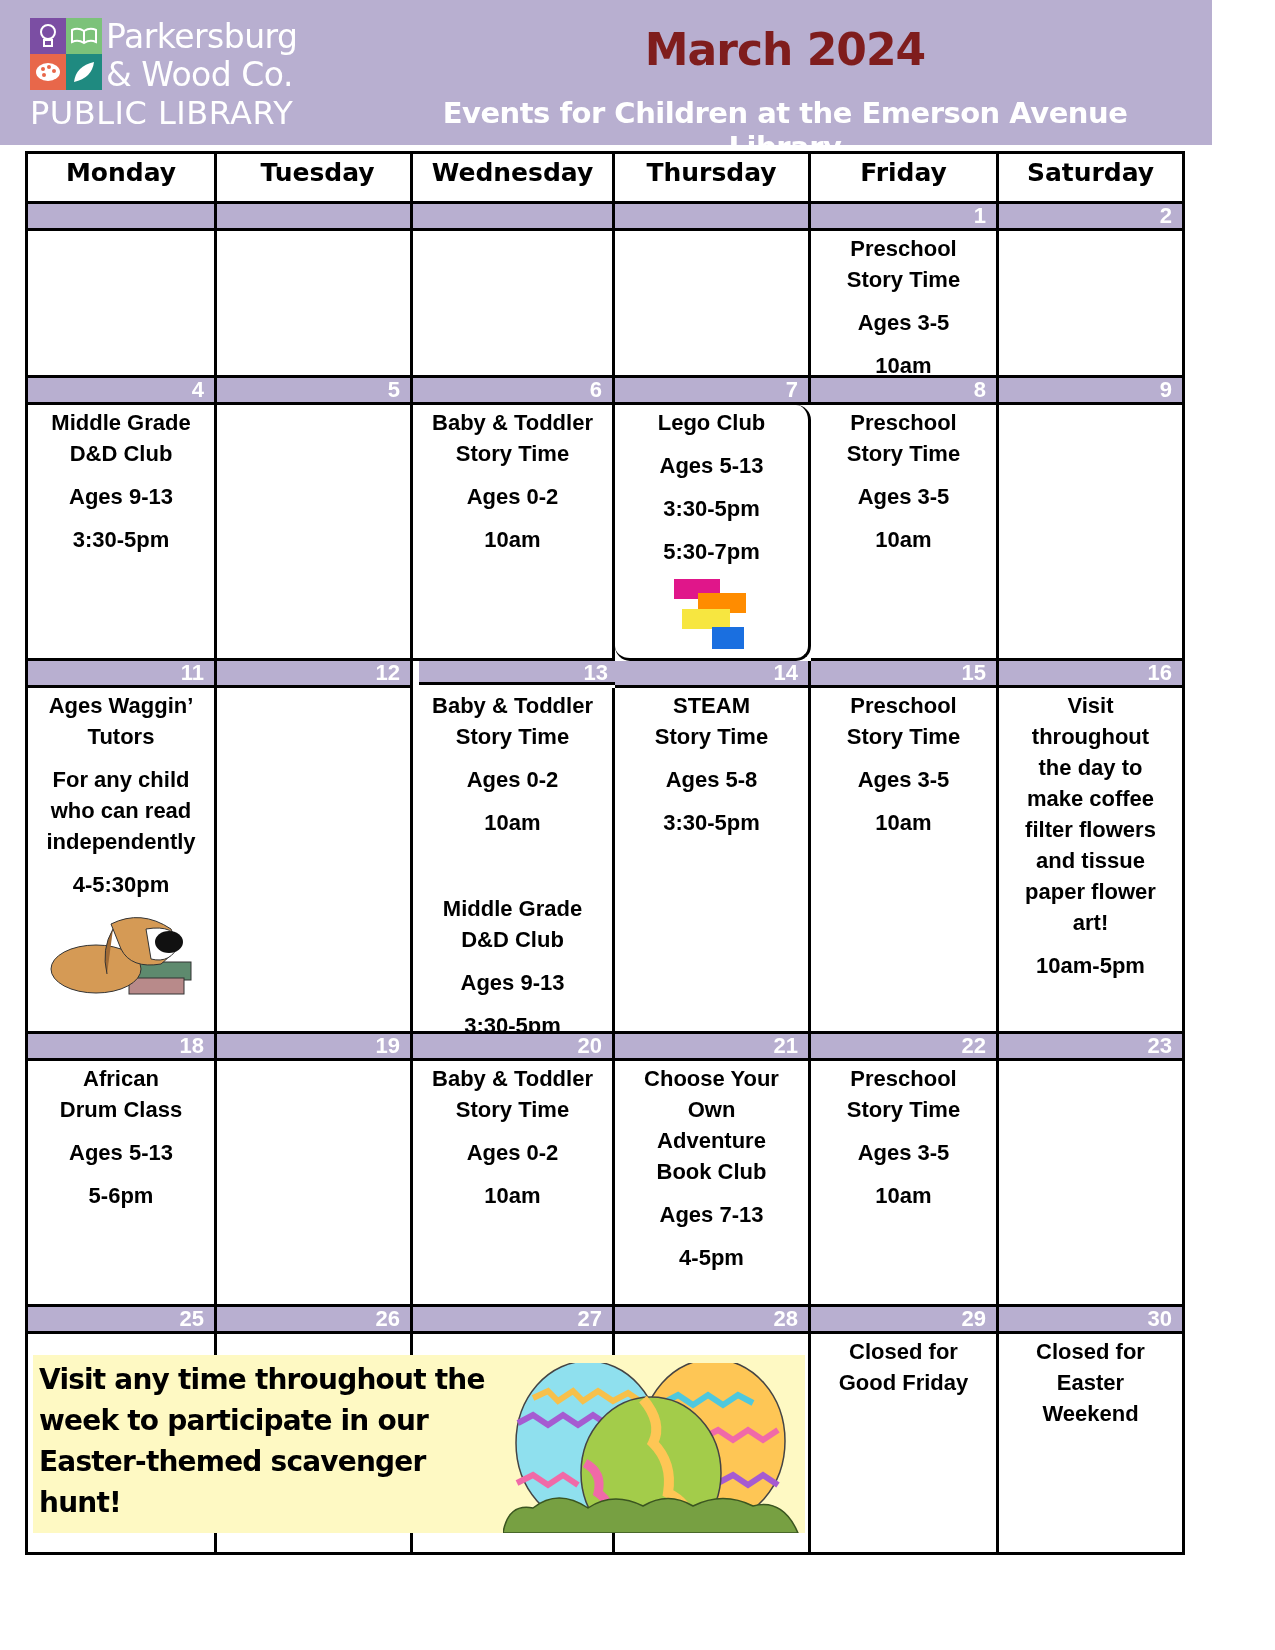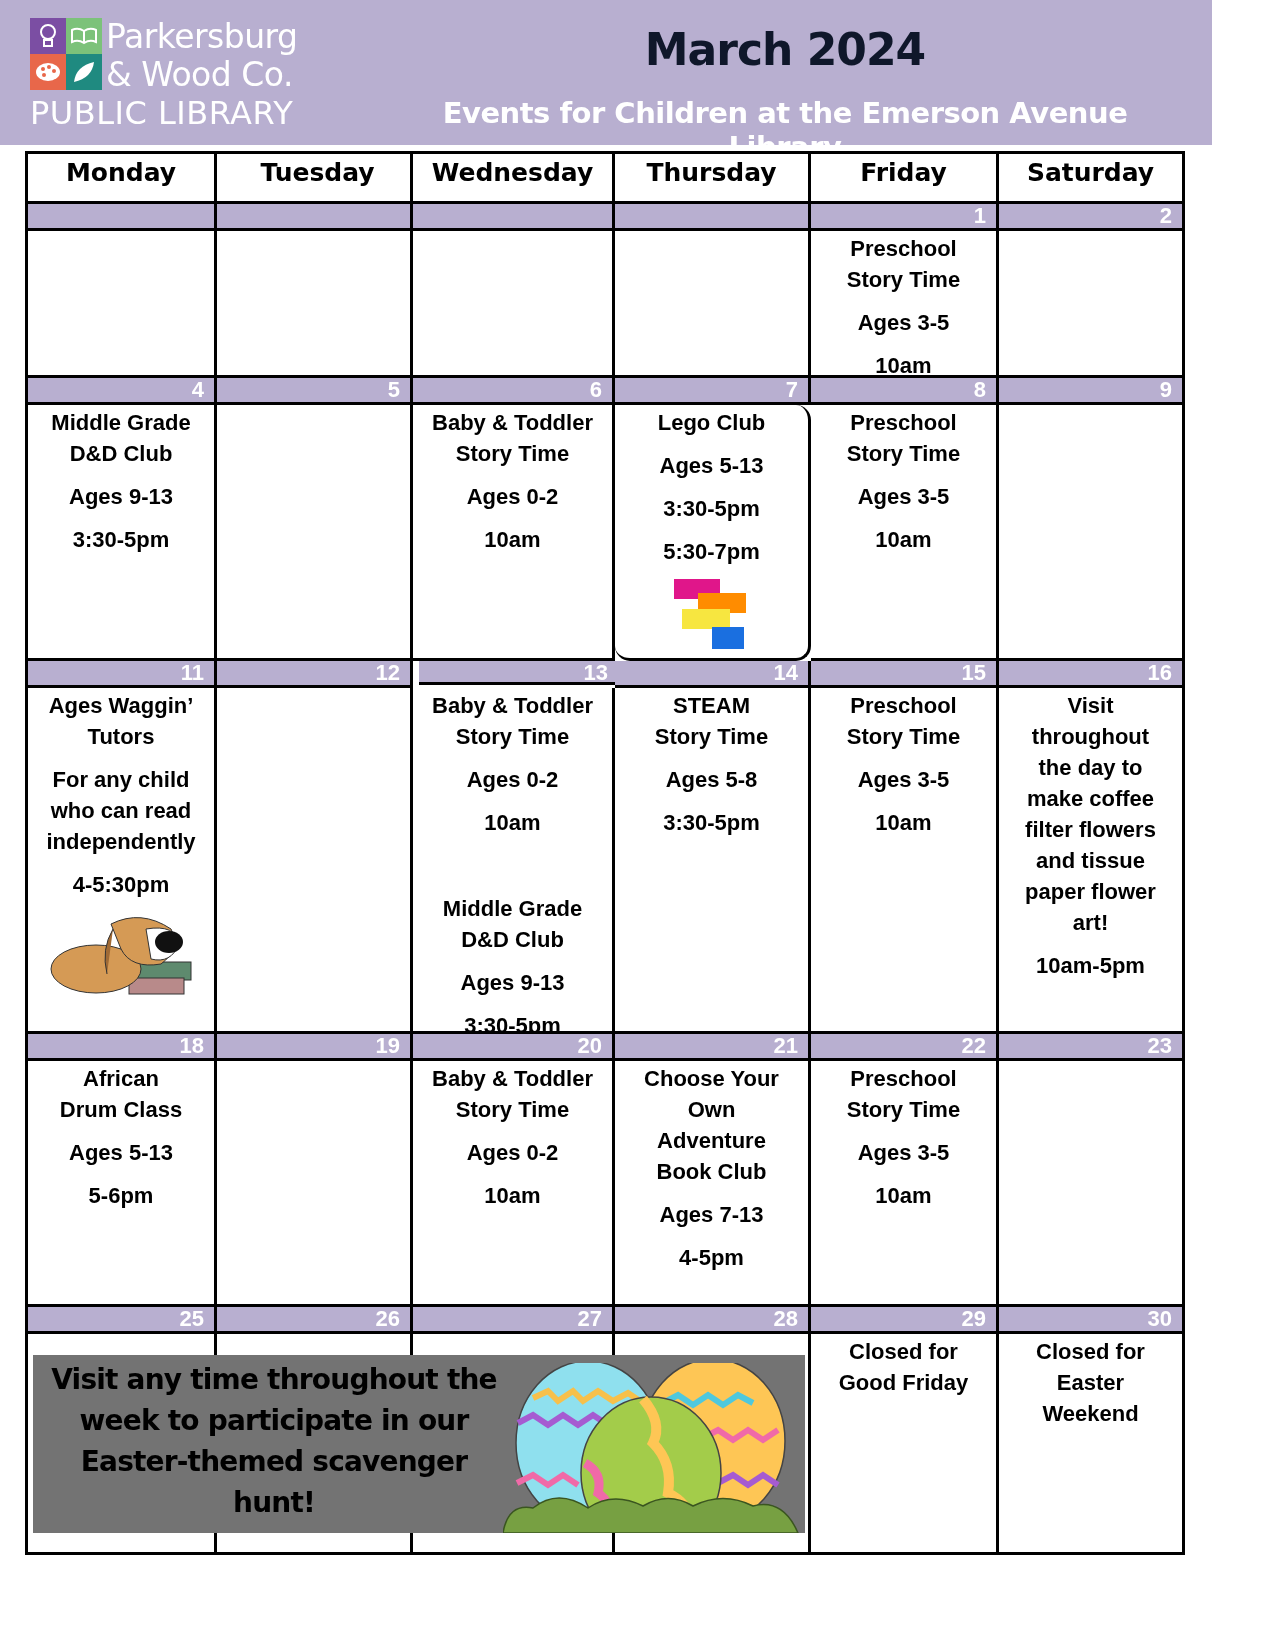--- a/index.html
+++ b/index.html
@@ -3,30 +3,30 @@
 <meta charset="utf-8">
 <style>
   html, body { margin:0; padding:0; background:#ffffff; }
   body { width:1275px; height:1650px; position:relative; overflow:hidden; font-family:"Liberation Sans", sans-serif; }
   .banner { position:absolute; left:0; top:0; width:1212px; height:145px; background:#b8afd0; }
   .logo { position:absolute; left:30px; top:18px; width:280px; height:110px; }
   .logo-grid { position:absolute; left:0; top:0; width:72px; height:72px; display:grid; grid-template-columns:36px 36px; grid-template-rows:36px 36px; }
   .logo-grid div { display:flex; align-items:center; justify-content:center; color:#fff; font-size:20px; }
   .logo-name { position:absolute; left:76px; top:0; color:#fff; font-size:33px; line-height:38px; font-family:"DejaVu Sans", sans-serif; letter-spacing:-0.5px; }
   .logo-sub { position:absolute; left:0; top:76px; color:#fff; font-size:32px; letter-spacing:0.5px; font-family:"DejaVu Sans", sans-serif; font-weight:normal; }
-  .title { position:absolute; left:410px; top:24px; width:750px; text-align:center; color:#0f172a; font-size:44px; font-weight:bold; font-family:"DejaVu Sans", sans-serif; letter-spacing:-1px; }
+  .title { position:absolute; left:410px; top:24px; width:750px; text-align:center; color:#7f1d1d; font-size:44px; font-weight:bold; font-family:"DejaVu Sans", sans-serif; letter-spacing:-1px; }
   .subtitle { position:absolute; left:400px; top:96px; width:770px; text-align:center; color:#fff; font-size:29px; font-weight:bold; font-family:"DejaVu Sans", sans-serif; letter-spacing:-0.5px; }
 
   .cal { position:absolute; left:25px; top:151px; width:1160px; height:1404px; border:3px solid #000; box-sizing:border-box; }
   .cell { position:absolute; box-sizing:border-box; border-right:3px solid #000; border-bottom:3px solid #000; text-align:center; color:#000; }
   .dayhdr { font-family:"DejaVu Sans", sans-serif; font-weight:bold; font-size:25px; padding-top:4px; }
   .datebar { background:#b8afd0; color:#fff; font-weight:bold; font-size:22px; text-align:right; padding-right:10px; line-height:24px; }
   .ev { font-weight:bold; font-size:22px; line-height:31px; padding-top:2px; }
   .ev .gap { height:12px; }
-  .promo { position:absolute; left:33px; top:1355px; width:772px; height:178px; background:#737373;text-align:center; }
+  .promo { position:absolute; left:33px; top:1355px; width:772px; height:178px; background:#fef9c3; }
   .promo-text { position:absolute; left:6px; top:4px; width:470px; font-family:"DejaVu Sans", sans-serif; font-weight:bold; font-size:28px; line-height:41px; color:#000; letter-spacing:-0.8px; }
 </style>
 </head>
 <body>
 
 <div class="banner">
   <div class="logo">
     <div class="logo-grid">
       <div style="background:#7b4ea3">
         <svg width="22" height="26" viewBox="0 0 22 26">

